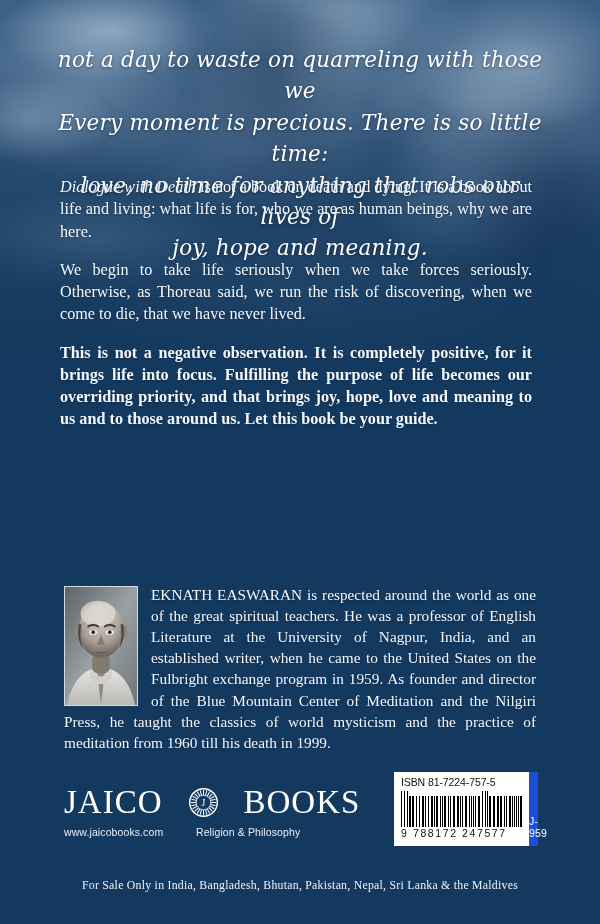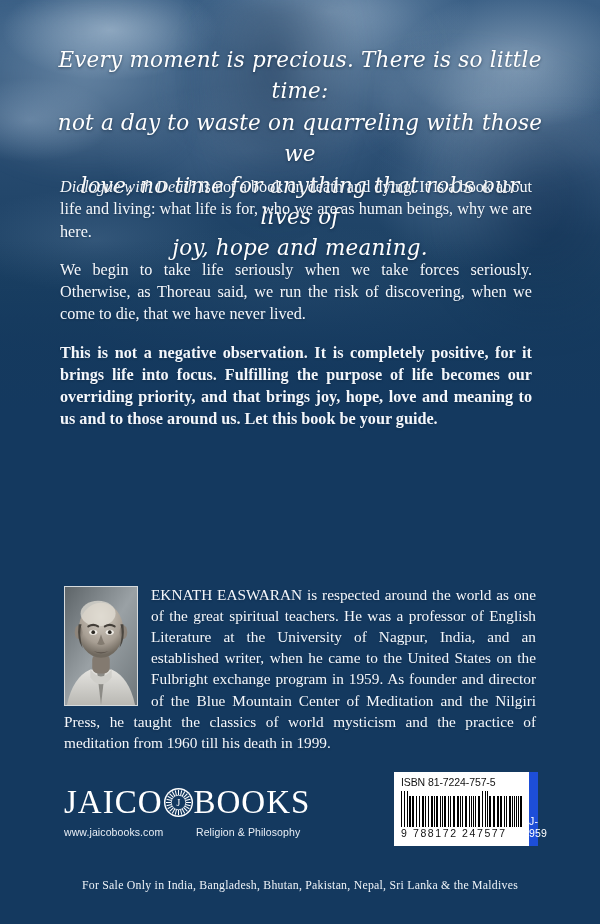--- a/index.html
+++ b/index.html
@@ -134,21 +134,21 @@
   }
 
   
   .publisher {
     position: absolute;
     left: 64px; top: 786px;
   }
   .pub-row {
     display: flex;
     align-items: center;
-    gap: 0;
+    gap: 25px;
   }
   .pub-word {
     font-family: "Liberation Serif", "DejaVu Serif", serif;
     font-size: 33px;
     letter-spacing: 1px;
     color: #ffffff;
     line-height: 1;
   }
   .pub-mark { width: 31px; height: 31px; display: block; }
   .pub-sub {
@@ -232,22 +232,22 @@
   <div class="sky-wisp-c"></div>
   <div class="sky-wisp-a"></div>
   <div class="sky-wisp-b"></div>
   <div class="sky-dark-a"></div>
   <div class="sky-dark-b"></div>
   <div class="sky-fade"></div>
 
   <div class="content">
 
     <div class="epigraph">
+      <div>not a day to waste on quarreling with those we</div>
       <div>Every moment is precious. There is so little time:</div>
-      <div>not a day to waste on quarreling with those we</div>
       <div>love, no time for anything that robs our lives of</div>
       <div>joy, hope and meaning.</div>
     </div>
 
     <div class="blurb">
       <p><i>Dialogue with Death</i><span> is not a book on death and dying. It is a book about life and living: what life is for, who we are as human beings, why we are here.</span></p>
       <p>We begin to take life seriously when we take forces seriously. Otherwise, as Thoreau said, we run the risk of discovering, when we come to die, that we have never lived.</p>
       <p>This is not a negative observation. It is completely positive, for it brings life into focus. Fulfilling the purpose of life becomes our overriding priority, and that brings joy, hope, love and meaning to us and to those around us. Let this book be your guide.</p>
     </div>
 

